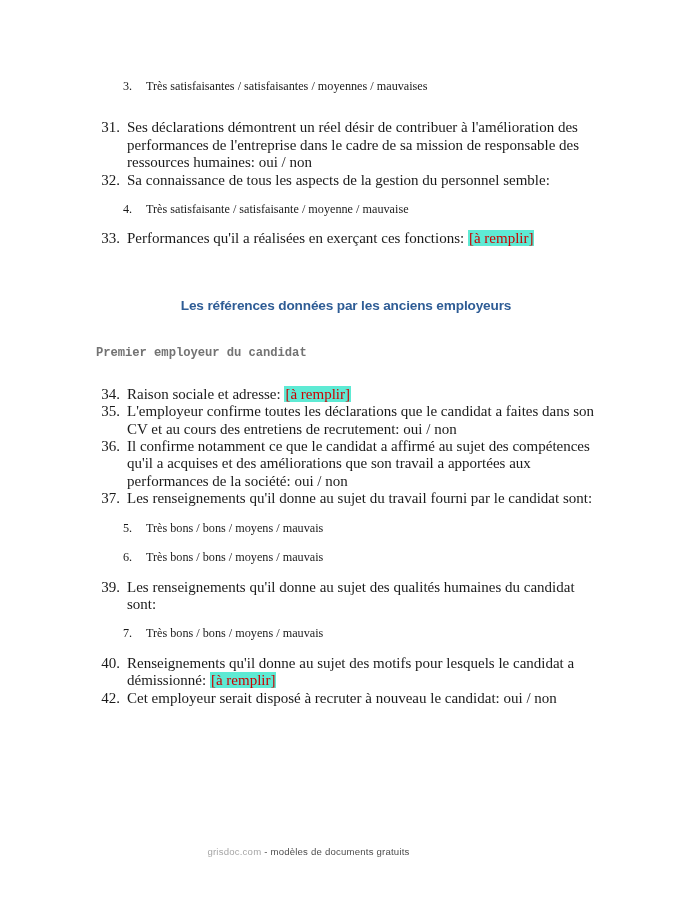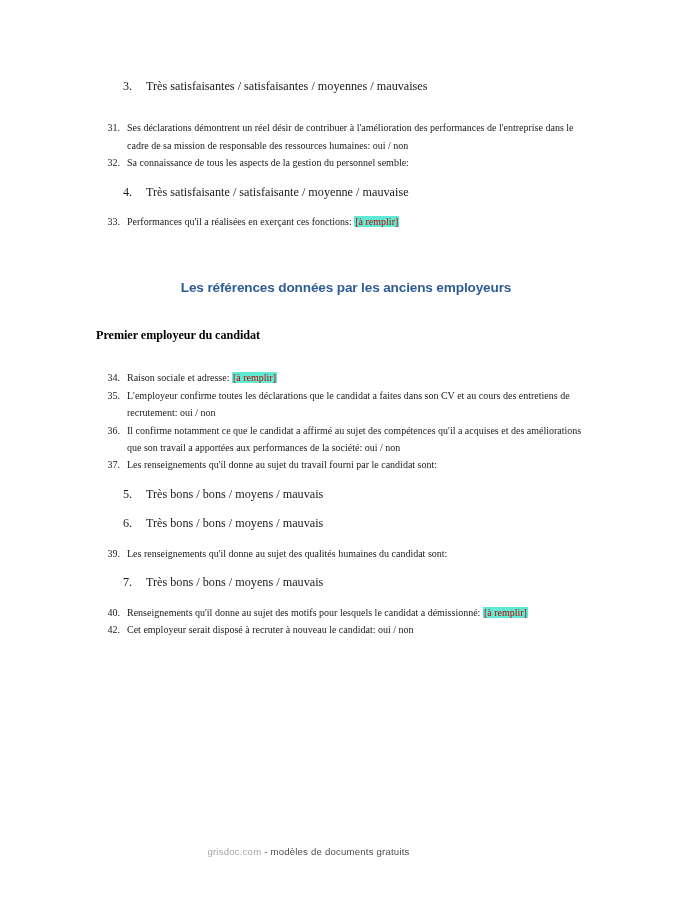--- a/index.html
+++ b/index.html
@@ -20,21 +20,21 @@
     position: absolute;
     left: 96px;
     top: 0;
     width: 500px;
   }
 
   
   .item {
     display: flex;
     align-items: flex-start;
-    font-size: 10px;
+    font-size: 15px;
     line-height: 17.4px;
     color: #1a1a1a;
   }
   .item .num {
     width: 24px;
     flex: 0 0 24px;
     text-align: right;
     padding-right: 0;
   }
   .item .txt {
@@ -74,24 +74,24 @@
   
   .h-main {
     font-family: "Liberation Sans", "DejaVu Sans", sans-serif;
     font-weight: bold;
     font-size: 13.6px;
     color: #2e5c95;
     letter-spacing: -0.15px;
     text-align: center;
   }
   .h-sub {
-    font-family: Liberation Serif, serif;
+    font-family: Liberation Mono, monospace;
     font-weight: bold;
     font-size: 12.2px;
-    color: #000000;
+    color: #737373;
     letter-spacing: -0.05px;
   }
 
   
   .sp-top      { height: 78px; }
   .sp-a        { height: 12px; }
   .gap-big     { height: 50px; }
   .gap-head    { height: 33px; }
   .gap-sub     { height: 26px; }
   .gap-de      { height: 38px; }

